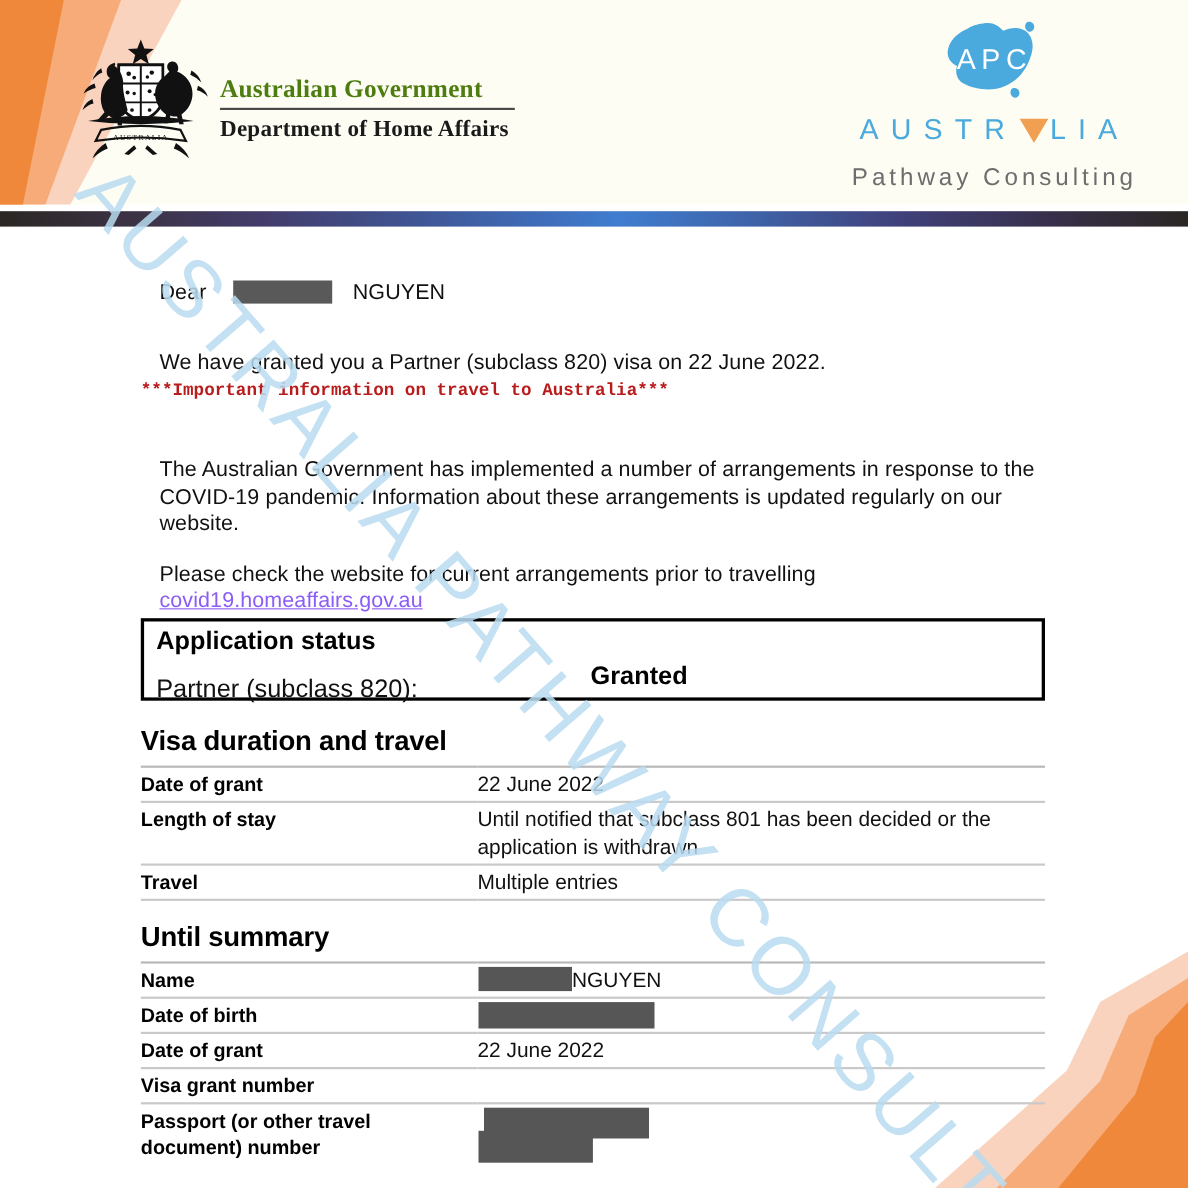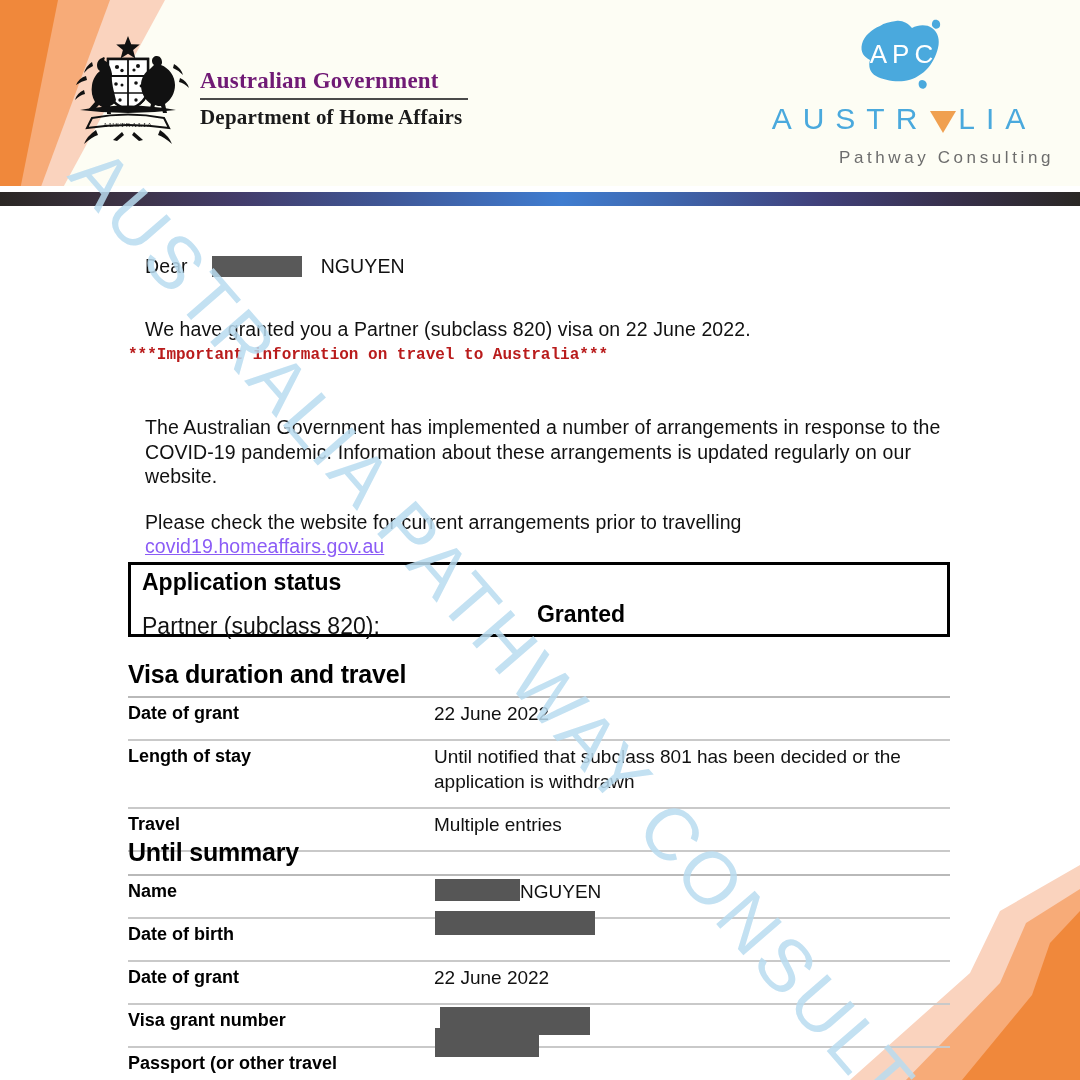--- a/index.html
+++ b/index.html
@@ -17,51 +17,51 @@
   .header{
     position:absolute;left:0;top:0;width:1080px;height:186px;
     background:#fdfdf4;overflow:hidden;
   }
   .corner-deco{position:absolute;left:0;top:0;width:300px;height:230px;}
   .crest-wrap{position:absolute;left:62px;top:32px;width:132px;height:112px;}
   .crest-wrap svg{display:block;}
   .gov-text{position:absolute;left:200px;top:68px;}
   .gov-line1{
     font-family:"Liberation Serif", serif;
-    font-weight:bold;font-size:23px;color:#701a75;letter-spacing:.2px;
+    font-weight:bold;font-size:23px;color:#4d7c0f;letter-spacing:.2px;
     line-height:26px;white-space:nowrap;
   }
   .gov-rule{width:268px;height:2px;background:#4a4a4a;margin:4px 0 5px 0;}
   .gov-line2{
     font-family:"Liberation Serif", serif;
     font-weight:bold;font-size:21px;color:#1a1a1a;letter-spacing:.2px;
     line-height:25px;white-space:nowrap;
   }
 
   
   .apc-logo{position:absolute;right:26px;top:16px;width:300px;height:152px;}
   .apc-map{position:absolute;left:96px;top:0;width:108px;height:82px;}
   .apc-abbr{
     position:absolute;left:96px;top:23px;width:108px;text-align:center;
     color:#ffffff;font-size:26px;letter-spacing:5px;font-weight:400;
     font-family:"Liberation Sans",sans-serif;
   }
   .apc-word{
     position:absolute;left:0;top:86px;width:300px;text-align:center;
-    color:#4aa9dd;font-size:30px;letter-spacing:11px;font-weight:300;
+    color:#4aa9dd;font-size:26px;letter-spacing:11px;font-weight:300;
     white-space:nowrap;
   }
   .apc-word .tri{
     display:inline-block;width:0;height:0;
     border-left:13px solid transparent;border-right:13px solid transparent;
     border-top:22px solid #f0a050;vertical-align:-4px;margin:0 2px;
   }
   .apc-sub{
-    position:absolute;left:0;top:132px;width:300px;text-align:right;
-    color:#6d6d6d;font-size:17px;letter-spacing:3.6px;white-space:nowrap;
+    position:absolute;left:0;top:132px;width:300px;text-align:center;
+    color:#6d6d6d;font-size:22px;letter-spacing:3.6px;white-space:nowrap;
   }
 
   .grad-bar{
     position:absolute;left:0;top:192px;width:1080px;height:14px;
     background:linear-gradient(to right,#2b2724 0%,#3c3244 11%,#433c6a 22%,
       #3f5594 35%,#3f6ebb 46%,#3f7dd0 52%,#3f66ad 62%,#40407a 76%,#38304c 88%,#2a2724 100%);
   }
 
   
   .corner-deco-br{position:absolute;right:0;bottom:0;width:230px;height:215px;}
@@ -90,21 +90,21 @@
   }
   .status-title{position:absolute;left:11px;top:4px;font-size:23px;font-weight:bold;color:#000;}
   .status-sub{position:absolute;left:11px;top:36px;font-size:23px;color:#111;margin-top:12px;}
   .status-val{position:absolute;left:0;top:36px;width:100%;text-align:center;
     font-size:23px;font-weight:bold;color:#000;padding-left:84px;box-sizing:border-box;}
 
   
   .tbl-title{font-size:25px;font-weight:bold;color:#000;letter-spacing:-.2px;}
   table.kv{border-collapse:collapse;width:822px;table-layout:fixed;}
   table.kv td{
-    padding:3px 0 13px 0;vertical-align:top;
+    padding:3px 0 2px 0;vertical-align:top;
     border-top:2.5px solid #c9c9c9;
   }
   table.kv tr:first-child td{border-top:2.5px solid #b9b9b9;}
   table.kv td.k{
     width:306px;font-size:18px;font-weight:bold;color:#000;line-height:24px;
   }
   table.kv td.v{
     font-size:19px;color:#111;line-height:25px;
   }
   table.kv tr.last td{border-bottom:2.5px solid #c9c9c9;}

